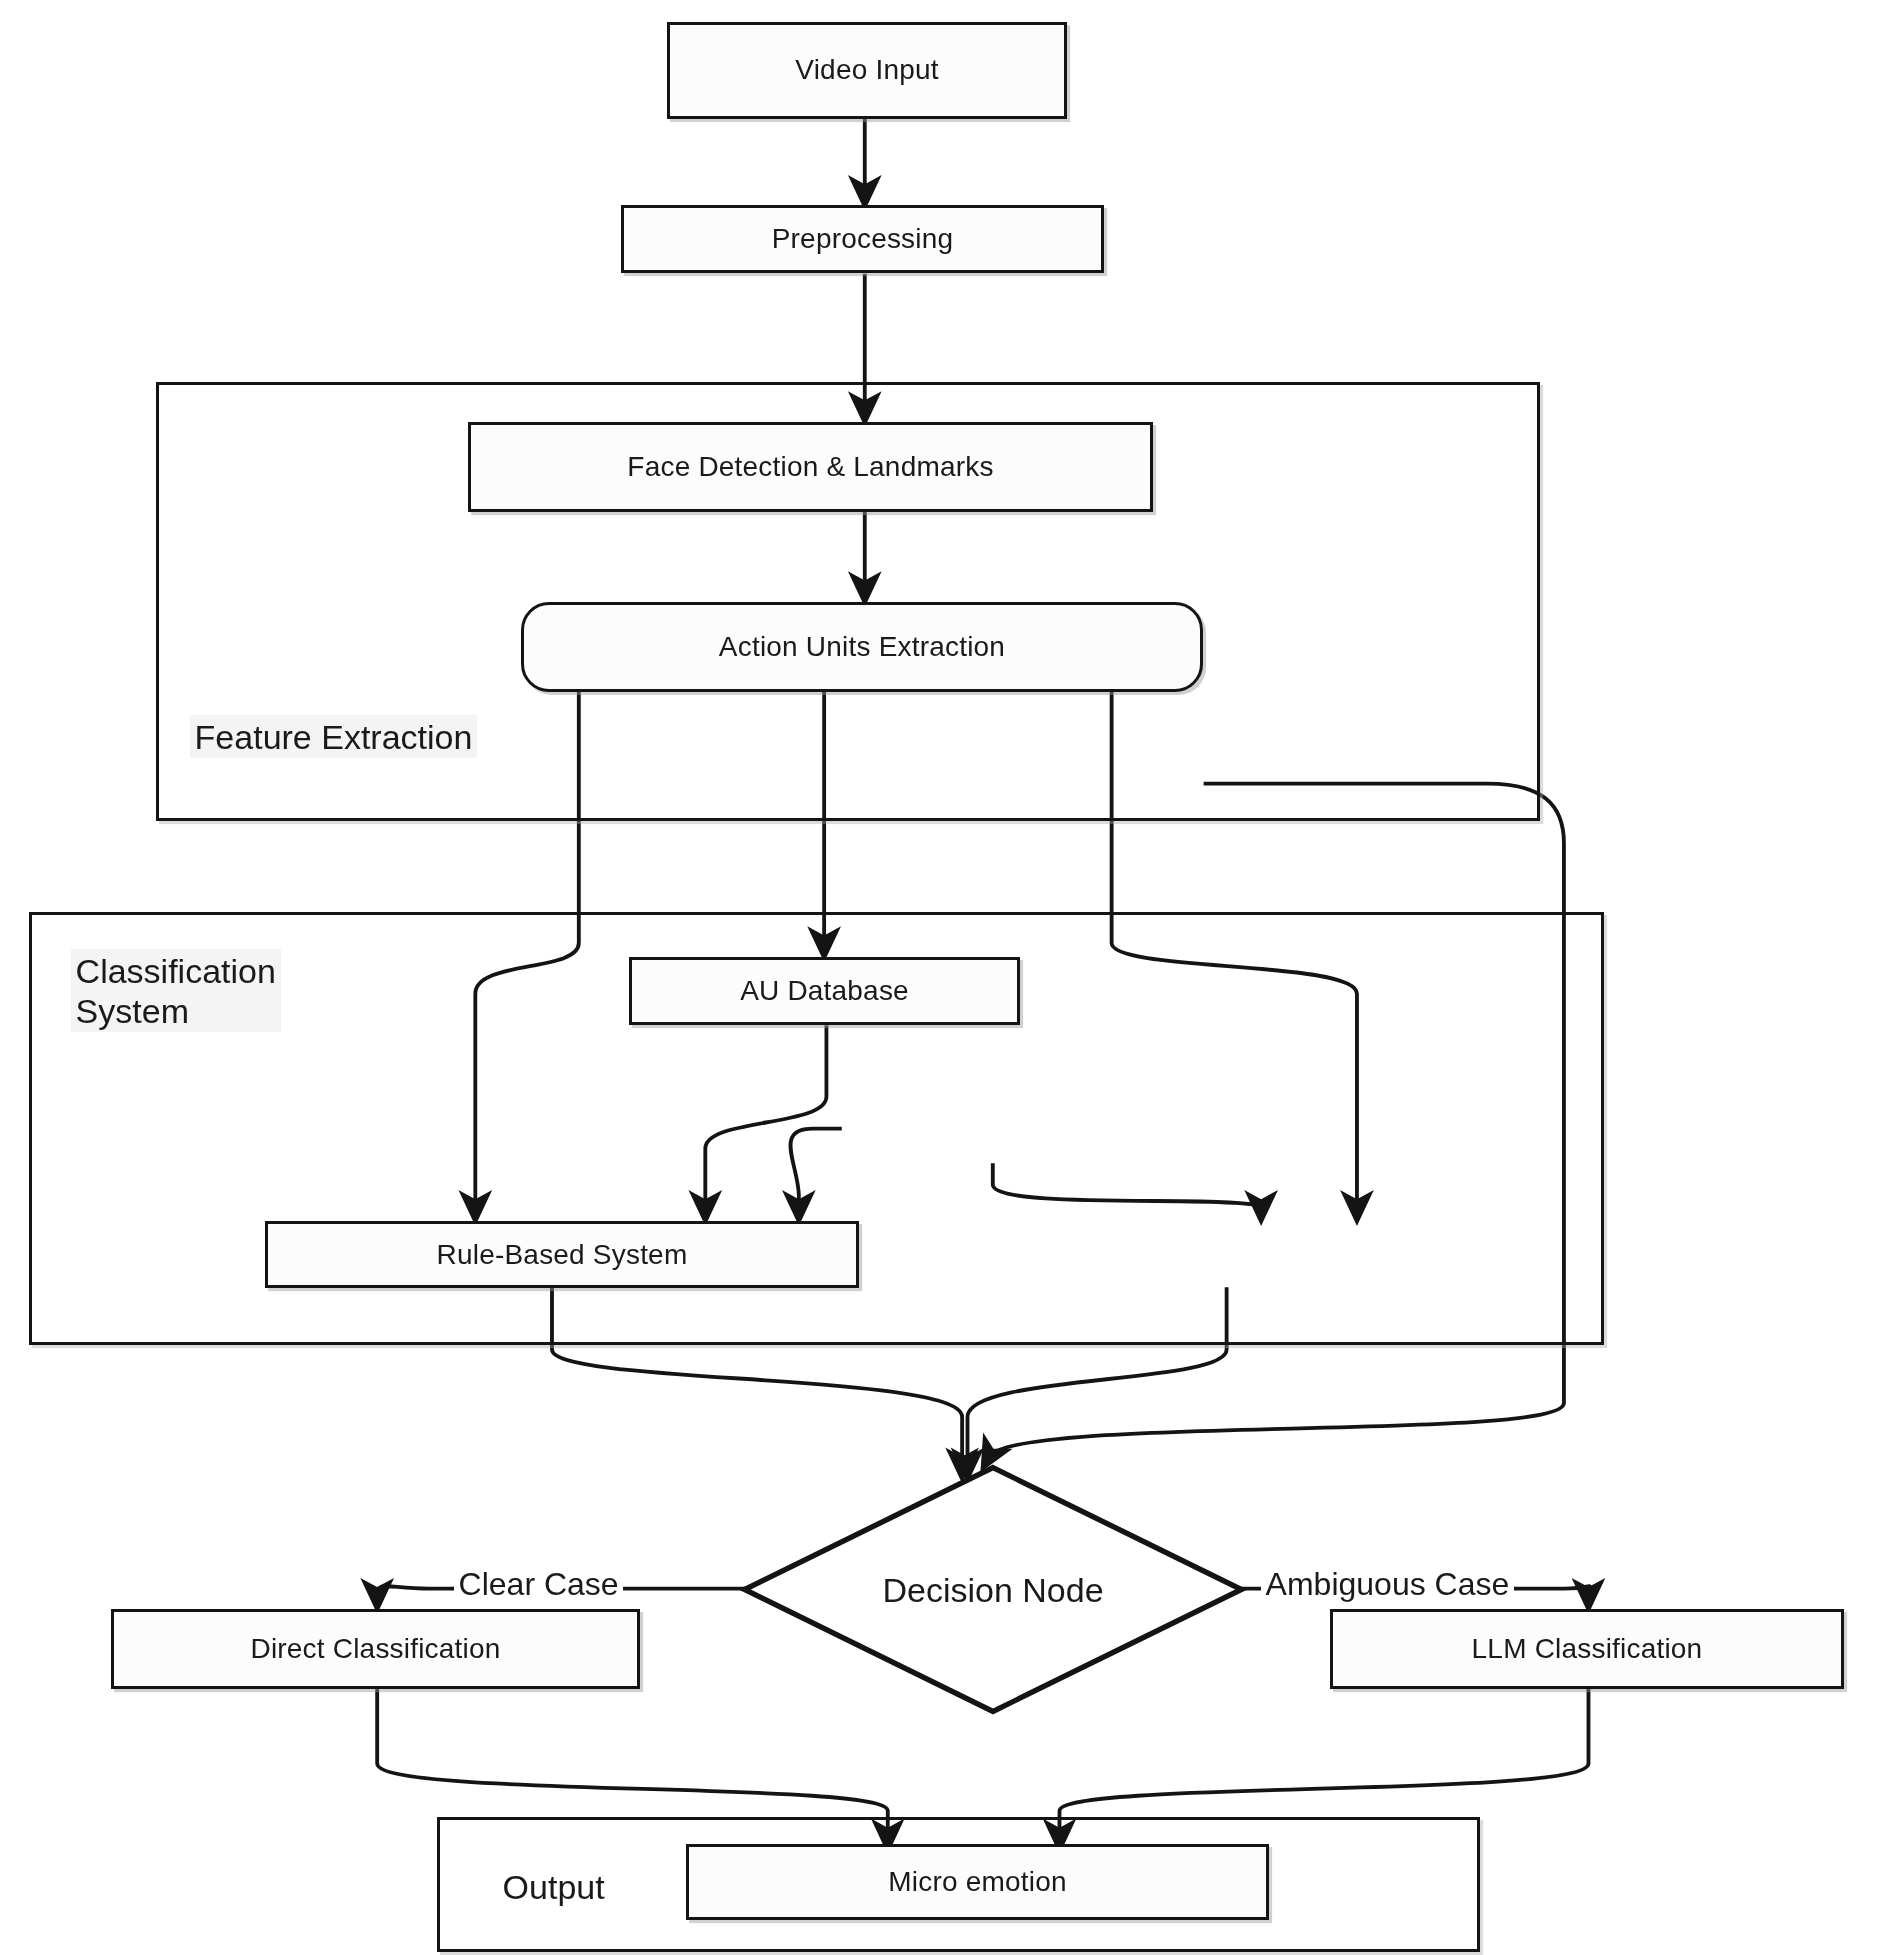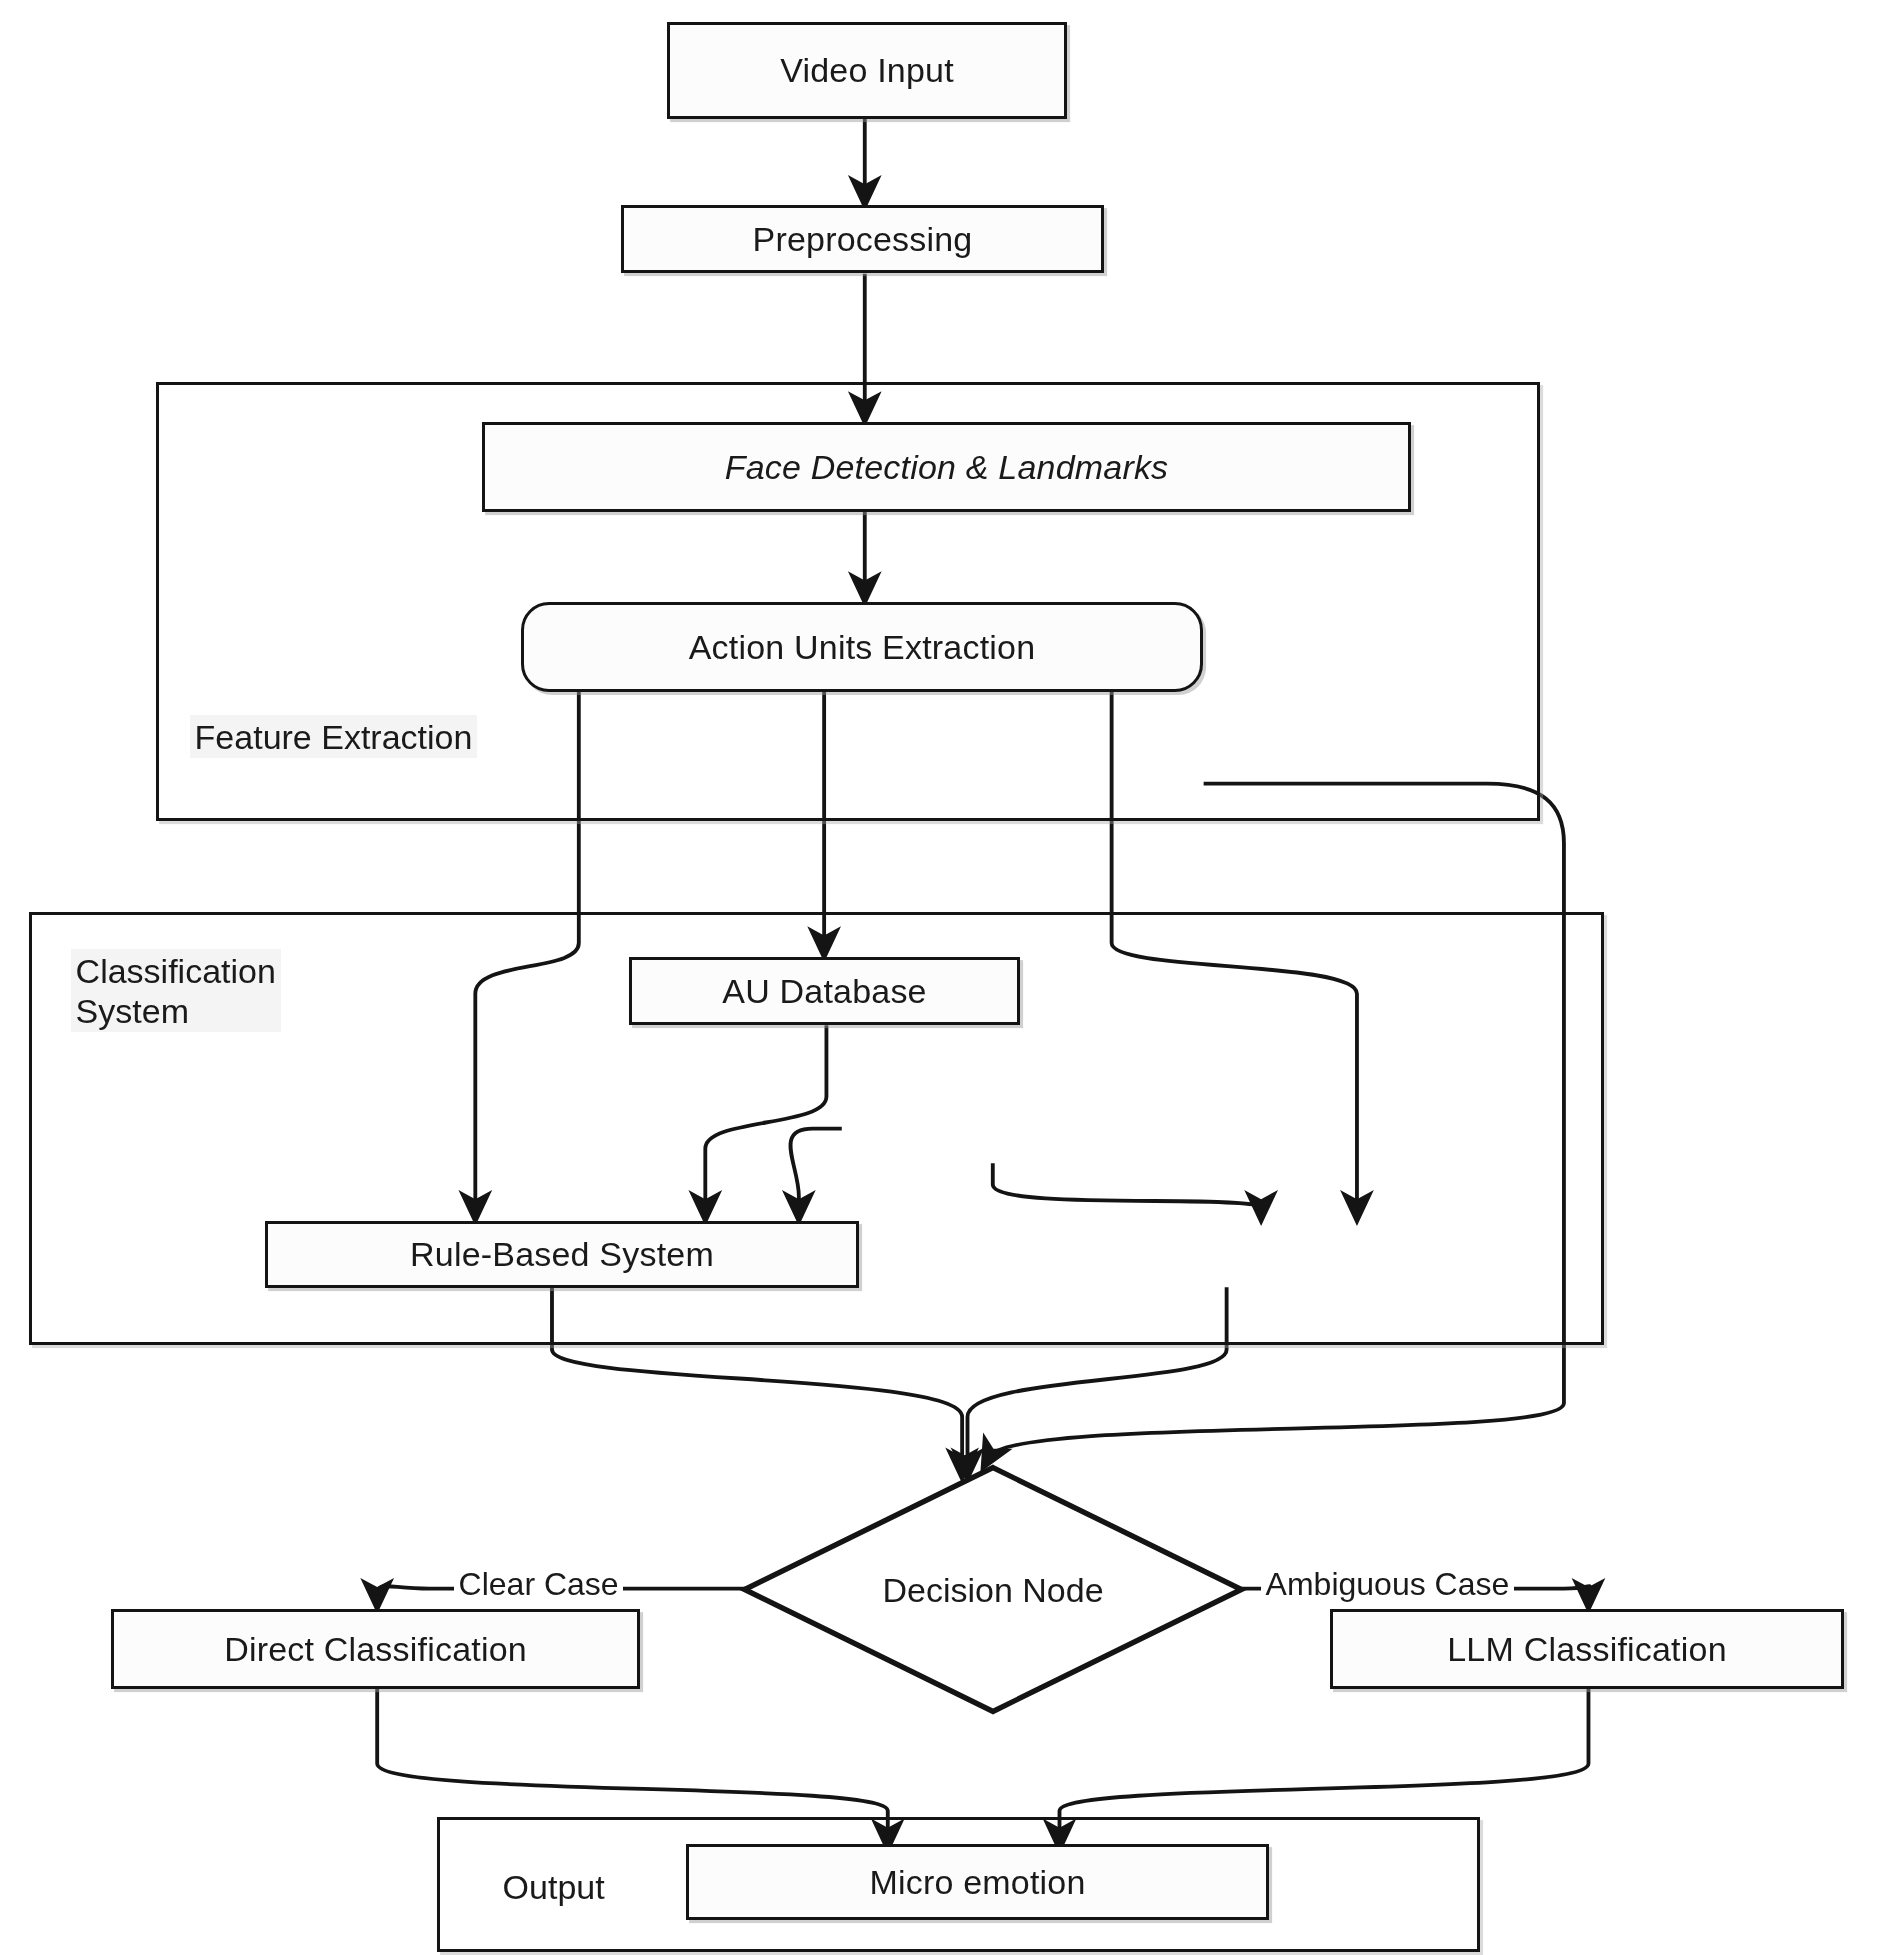--- a/index.html
+++ b/index.html
@@ -3,21 +3,21 @@
 <meta charset="utf-8">
 <style>
   html,body{margin:0;padding:0;background:#ffffff;}
   body{font-family:"Liberation Sans", sans-serif;}
   #stage{position:relative;width:1889px;height:1956px;background:#fff;overflow:hidden;}
   #wires{position:absolute;left:0;top:0;width:1889px;height:1956px;pointer-events:none;}
 
   .node{position:absolute;box-sizing:border-box;background:#fcfcfc;
         border:3.8px solid #141414;display:flex;align-items:center;justify-content:center;
         box-shadow:3.1px 3.1px 0 rgba(150,150,150,.45);}
-  .node span{font-size:34px;color:#1a1a1a;letter-spacing:0.2px;white-space:nowrap;}
+  .node span{font-size:28px;color:#1a1a1a;letter-spacing:0.2px;white-space:nowrap;}
 
   .group{position:absolute;box-sizing:border-box;background:transparent;
          border:3.8px solid #141414;box-shadow:3.1px 3.1px 0 rgba(165,165,165,.40);}
   .group-label{position:absolute;font-size:34px;color:#1a1a1a;line-height:1.18;
                background:rgba(235,235,235,.55);padding:1.5px 4.6px;white-space:pre-line;}
 
   .diamond{position:absolute;}
   .diamond svg{display:block;}
   .diamond .dlabel{position:absolute;left:0;right:0;top:50%;transform:translateY(-50%);
                    text-align:center;font-size:34px;color:#1a1a1a;}
@@ -84,21 +84,21 @@
   <div class="group-label" style="left:498px;top:1865px;background:transparent;">Output</div>
 
   <div class="node" style="left:667px;top:21.5px;width:400px;height:97px;">
     <span>Video Input</span>
   </div>
 
   <div class="node" style="left:621px;top:205px;width:483px;height:68px;">
     <span>Preprocessing</span>
   </div>
 
-  <div class="node" style="left:482px;top:422px;width:929px;height:90px;font-style:italic;">
+  <div class="node" style="left:468px;top:422px;width:685px;height:90px;">
     <span>Face Detection &amp; Landmarks</span>
   </div>
 
   <div class="node" style="left:521px;top:602px;width:682px;height:90px;border-radius:28px;">
     <span>Action Units Extraction</span>
   </div>
 
   <div class="node" style="left:629px;top:957px;width:391px;height:68px;">
     <span>AU Database</span>
   </div>

